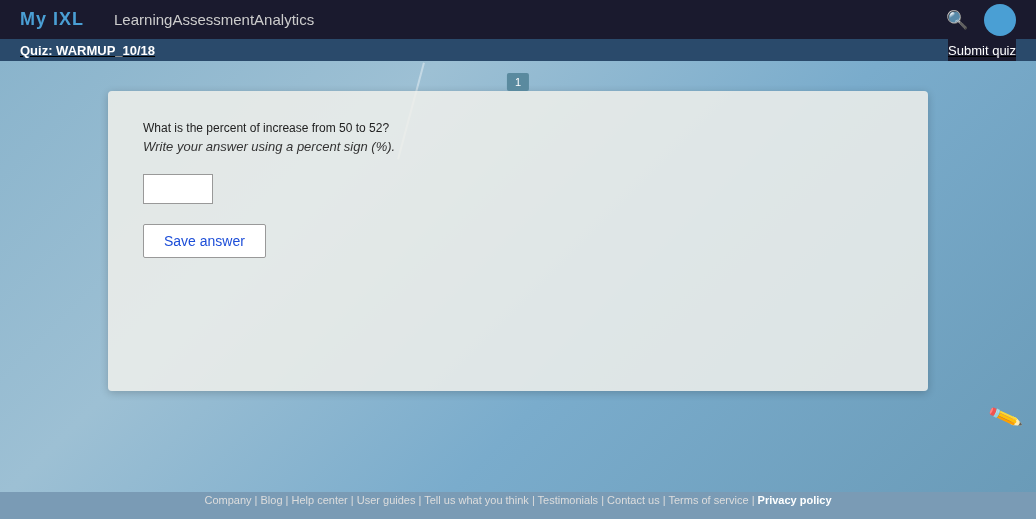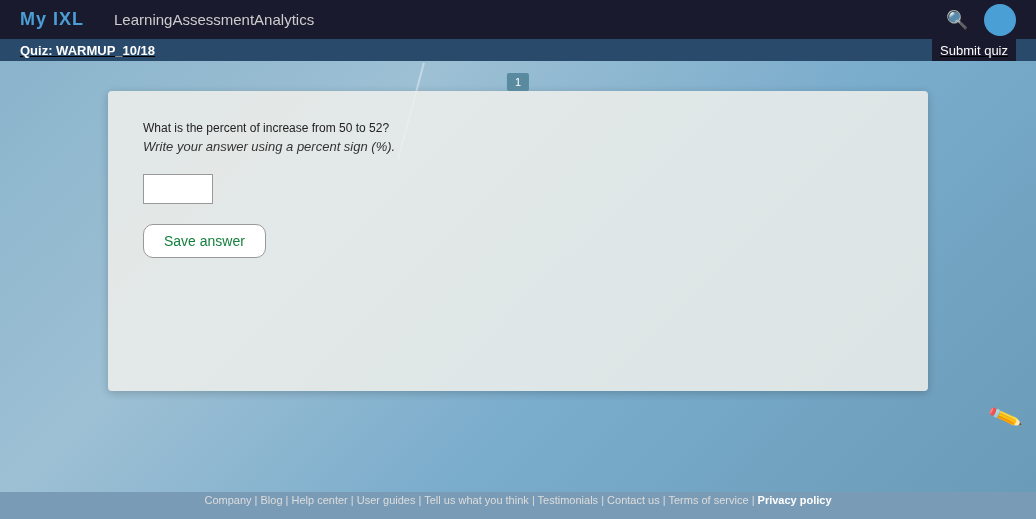--- a/index.html
+++ b/index.html
@@ -70,21 +70,21 @@
     }
     .quiz-title {
       color: white;
       font-size: 13px;
       font-weight: bold;
     }
     .submit-quiz-btn {
       background: #1a1a2e;
       color: white;
       border: none;
-      padding: 6px 8px;
+      padding: 6px 0;
       font-size: 13px;
       cursor: pointer;
       border-radius: 2px;
     }
 
     
     .main-content {
       background: linear-gradient(135deg, #8ab4cc 0%, #9dc0d4 30%, #7aaccc 60%, #6a9bb8 100%);
       min-height: 431px;
       display: flex;
@@ -142,25 +142,25 @@
       font-size: 14px;
       padding: 2px 6px;
       display: block;
       margin-bottom: 20px;
       outline: none;
     }
 
     .save-answer-btn {
       background: white;
       border: 1.5px solid #999;
-      color: #15803d;
+      color: #1d4ed8;
       padding: 8px 20px;
       font-size: 14px;
       cursor: pointer;
-      border-radius: 10px;
+      border-radius: 2px;
     }
 
     
     .edit-icon-wrapper {
       position: absolute;
       right: 15px;
       bottom: 60px;
       color: #1a6a9a;
       font-size: 24px;
       cursor: pointer;

